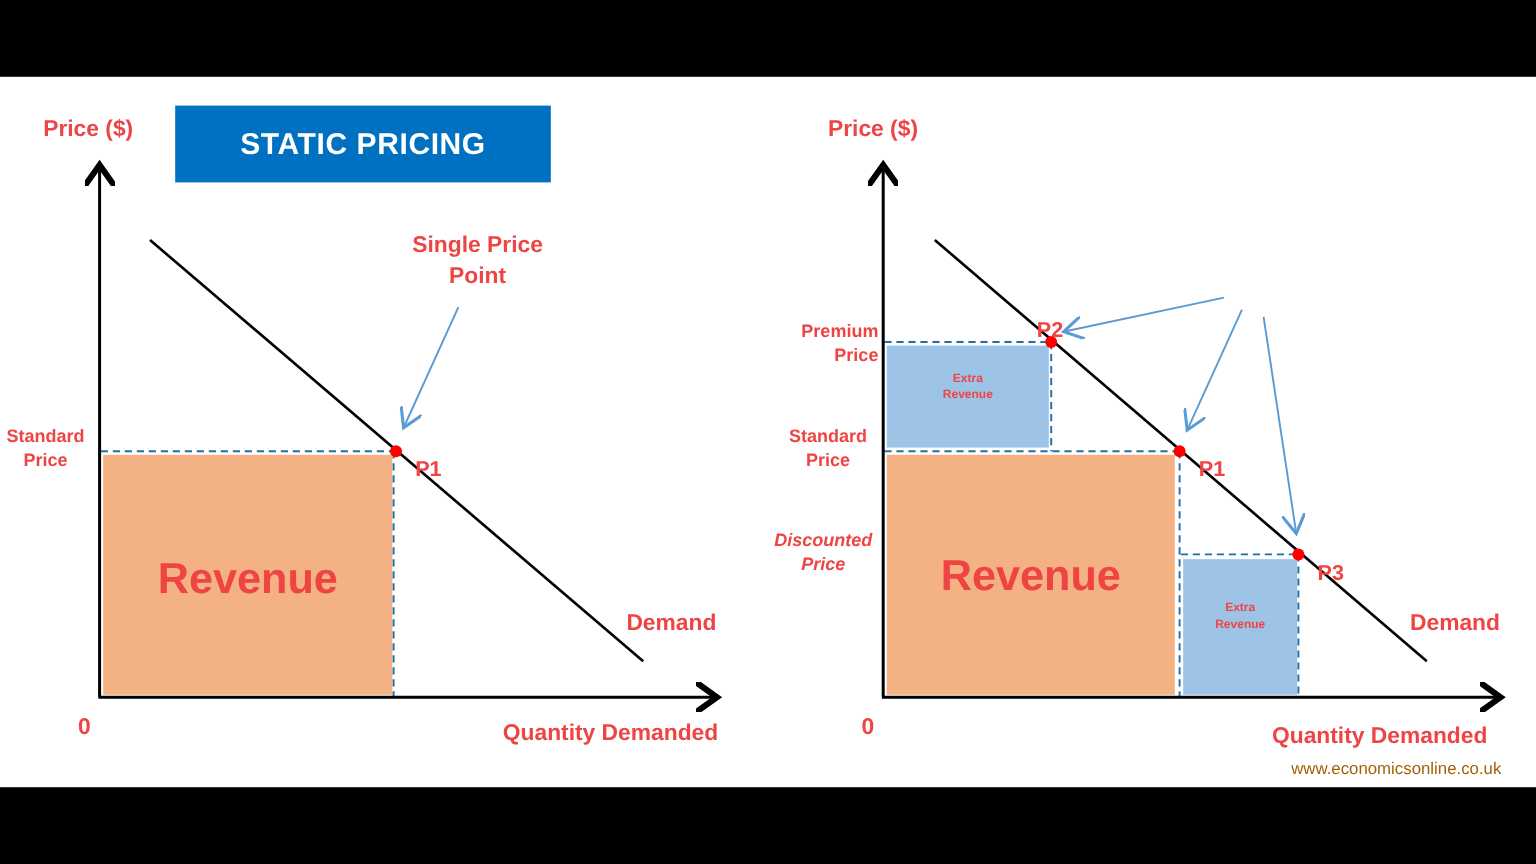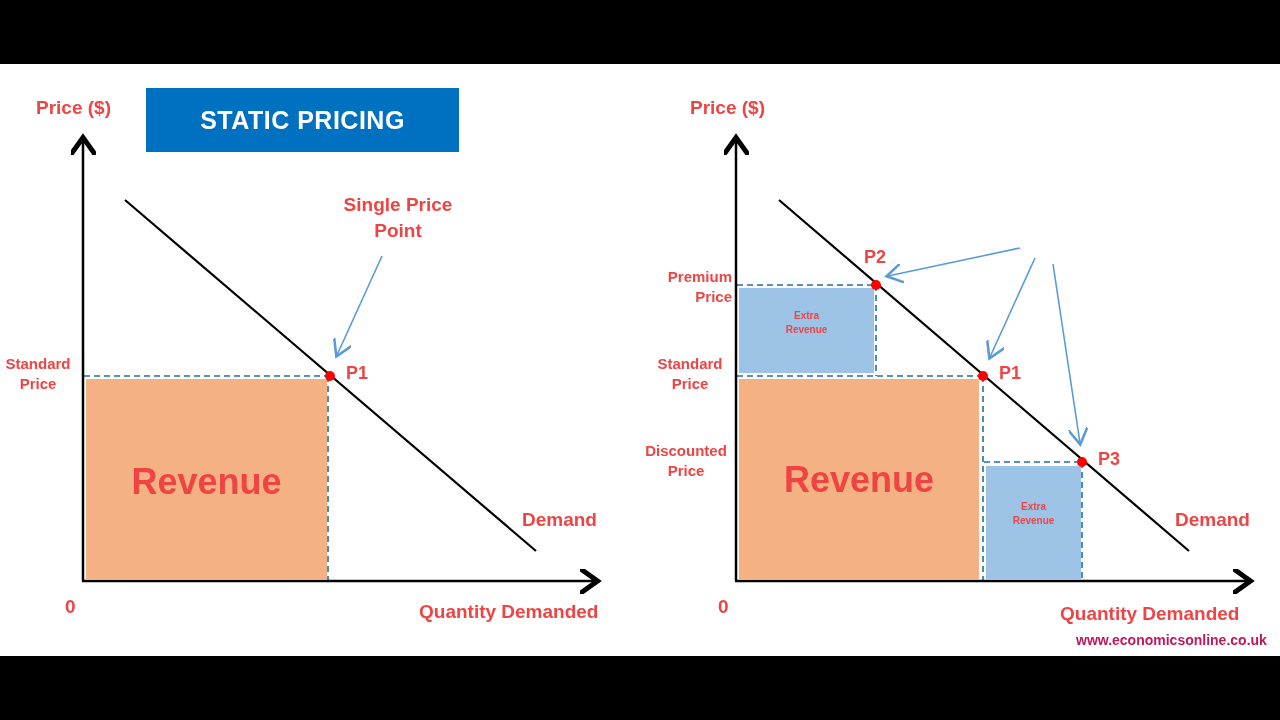--- a/index.html
+++ b/index.html
@@ -9,22 +9,22 @@
     svg { position: absolute; left: 0; top: 0; }
     .title-box { position: absolute; background: #0070c0; color: #fff; font-weight: bold;
                  font-size: 25px; display: flex; align-items: center; justify-content: center;
                  letter-spacing: 0.5px; }
     .lbl { position: absolute; color: #ef4444; font-weight: bold; text-align: center; line-height: 1.35; white-space: nowrap; }
     .axis-title { font-size: 19px; }
     .tick-lbl { font-size: 15px; }
     .big { font-size: 36px; }
     .extra { font-size: 10px; }
     .anno { font-size: 19px; }
-    .pt { font-size: 18px; }
-    .url { position: absolute; font-size: 14px; color: #be185d; font-weight: bold; }
+    .pt { font-size: 18px; margin-top: 18px; }
+    .url { position: absolute; font-size: 14px; color: #a16207; font-weight: normal; }
   </style>
 </head>
 <body>
 
 <div class="canvas">
 
   <svg width="1280" height="592" viewBox="0 64 1280 592">
     <defs>
       <marker id="axArrow" markerWidth="10" markerHeight="10" refX="6" refY="5" orient="auto">
         <path d="M0,0 L7,5 L0,10" fill="none" stroke="#000" stroke-width="2"></path>
@@ -92,21 +92,21 @@
   <div class="lbl axis-title" style="left:718px; top:530px;">0</div>
 
   <div class="lbl tick-lbl" style="left:648px; top:203px; width:84px;text-align:right;">
     <div>Premium</div>
     <div>Price</div>
   </div>
   <div class="lbl tick-lbl" style="left:648px; top:290px; width:84px;">
     <div>Standard</div>
     <div>Price</div>
   </div>
-  <div class="lbl tick-lbl" style="left:638px; top:377px; width:96px;">
+  <div class="lbl tick-lbl" style="left:638px; top:377px; width:96px;font-style:italic;">
     <div>Discounted</div>
     <div>Price</div>
   </div>
 
   <div class="lbl extra" style="left:739px; top:245px; width:135px;">
     <div>Extra</div>
     <div>Revenue</div>
   </div>
   <div class="lbl big" style="left:739px; top:392px; width:240px;">Revenue</div>
   <div class="lbl extra" style="left:986px; top:436px; width:95px;">

